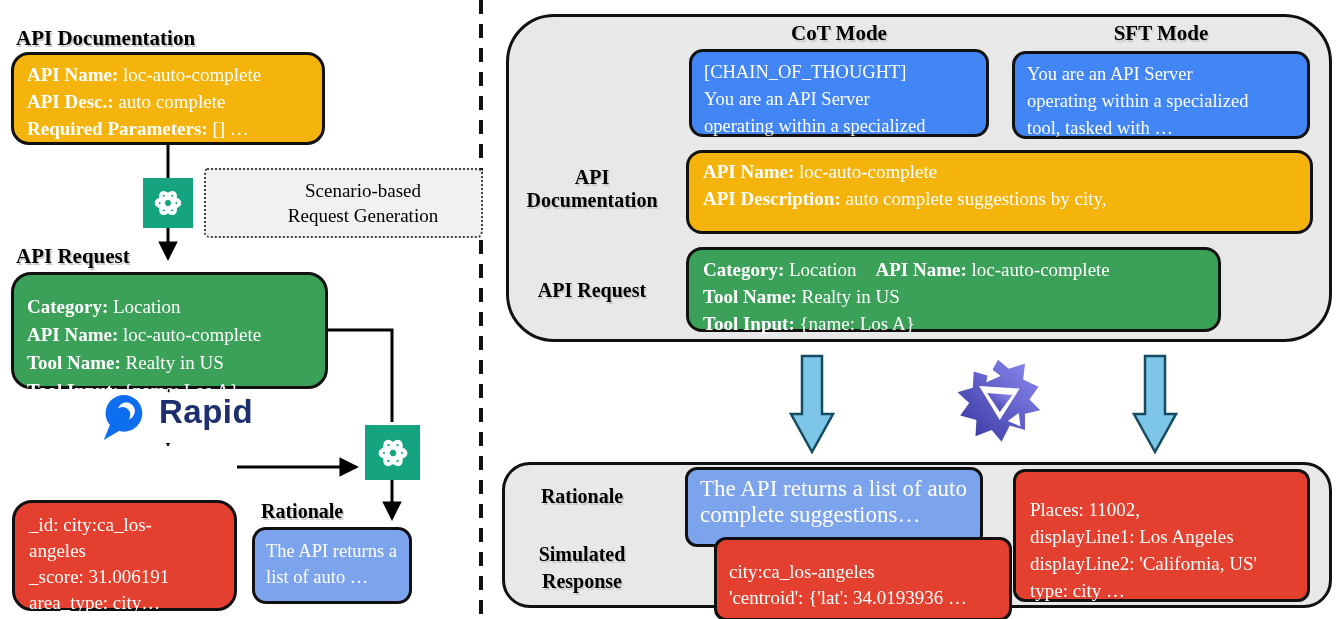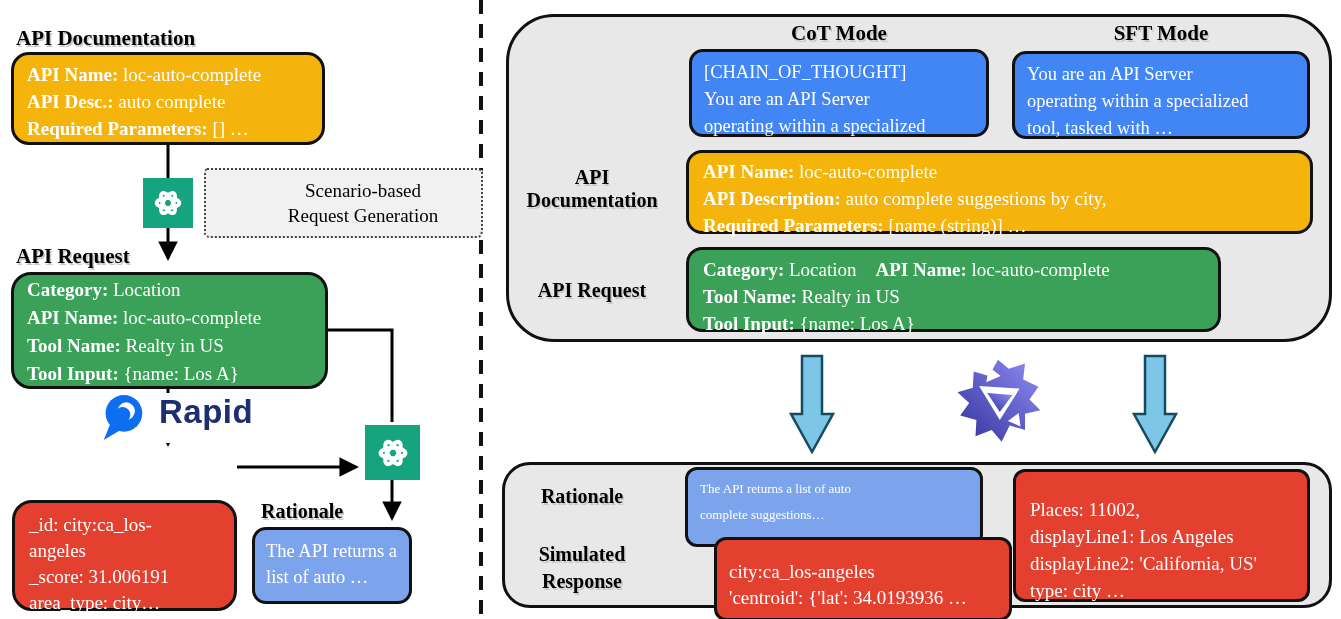--- a/index.html
+++ b/index.html
@@ -13,41 +13,41 @@
   .box{border:3px solid #111;color:#fff;box-sizing:border-box;}
   .bl{white-space:pre-wrap;}
   .b{font-weight:bold;}
   .yellow{background:#F4B40B;}
   .green{background:#3BA158;}
   .red{background:#E4402F;}
   .blue-strong{background:#4285F4;}
   .blue-light{background:#7CA4ED;}
   
   #l-doc-box{left:11px;top:52px;width:314px;height:93px;border-radius:18px;padding:6px 13px;font-size:19px;line-height:27px;}
-  #l-req-box{left:11px;top:272px;width:317px;height:117px;border-radius:20px;padding:1px 13px;font-size:19px;line-height:28px;}
+  #l-req-box{left:11px;top:272px;width:317px;height:117px;border-radius:20px;padding:18px 13px;font-size:19px;line-height:28px;}
   #l-resp-box{left:12px;top:452px;width:225px;height:111px;border-radius:20px;padding:9px 14px;font-size:19px;line-height:26px;}
   #l-rat-box{left:252px;top:527px;width:160px;height:77px;border-radius:14px;padding:8px 11px;font-size:18.5px;line-height:26px;}
   
   #scenario-box{left:204px;top:168px;width:236px;height:66px;background:#F1F1F1;
     border:2px dotted #444;border-radius:3px 8px 5px 7px/7px 4px 8px 4px;
     display:flex;flex-direction:column;align-items:center;justify-content:center;
     font-size:19px;line-height:25px;color:#000;text-align:center;padding-left:39px;}
   
   #divider{left:479px;top:0;width:4px;height:619px;
     background:repeating-linear-gradient(180deg,#111 0 14px,transparent 14px 24px);}
   
   .gray-container{background:#E8E8E8;border:3px solid #111;box-sizing:border-box;}
   #rc-top{left:506px;top:14px;width:826px;height:328px;border-radius:48px;}
   #rc-bottom{left:502px;top:462px;width:830px;height:146px;border-radius:28px;}
   
   #r-cot-box{left:689px;top:49px;width:300px;height:88px;border-radius:14px;padding:7px 12px;font-size:18.5px;line-height:27px;}
   #r-sft-box{left:1012px;top:51px;width:298px;height:88px;border-radius:14px;padding:7px 12px;font-size:18.5px;line-height:27px;}
   #r-doc-box{left:686px;top:150px;width:627px;height:84px;border-radius:16px;padding:5px 14px;font-size:19px;line-height:27px;}
   #r-req-box{left:686px;top:247px;width:535px;height:85px;border-radius:16px;padding:6px 14px;font-size:19px;line-height:27px;}
-  #r-rat-box{left:685px;top:467px;width:298px;height:80px;border-radius:12px;padding:6px 12px;font-size:13px;line-height:26px;}
+  #r-rat-box{left:685px;top:467px;width:298px;height:80px;border-radius:12px;padding:6px 12px;font-size:23px;line-height:26px;}
   #r-sim-box{left:714px;top:537px;width:298px;height:84px;border-radius:12px;padding:19px 12px;font-size:19px;line-height:26px;}
   #r-sftresp-box{left:1013px;top:469px;width:297px;height:133px;border-radius:12px;padding:24px 14px;font-size:19px;line-height:27px;}
   
   .gpt{background:#16A37F;display:flex;align-items:center;justify-content:center;}
   #rapid-logo{left:101px;top:393px;width:150px;height:50px;background:#fff;display:flex;gap:14px;}
   #rapid-word{font-family:"Liberation Sans","DejaVu Sans",sans-serif;font-weight:bold;font-size:33px;color:#1D2F6F;letter-spacing:0.5px;}
   svg{display:block;}
 </style>
 </head>
 <body>
@@ -159,21 +159,20 @@
   </div>
 
   <div class="abs lbl" style="left:506px;top:166px;width:172px;font-size:20px;line-height:23px;">
     <div>API</div>
     <div>Documentation</div>
   </div>
 
   <div class="abs box yellow" id="r-doc-box">
     <div class="bl"><span class="b">API Name:</span><span> loc-auto-complete</span></div>
     <div class="bl"><span class="b">API Description:</span><span> auto complete suggestions by city,</span></div>
-    <div class="bl"><span class="b">Required Parameters:</span><span> [name (string)] …</span></div>
   </div>
 
   <div class="abs lbl" style="left:506px;top:279px;width:172px;font-size:20px;">API Request</div>
 
   <div class="abs box green" id="r-req-box">
     <div class="bl"><span class="b">Category:</span><span> Location    </span><span class="b">API Name:</span><span> loc-auto-complete</span></div>
     <div class="bl"><span class="b">Tool Name:</span><span> Realty in US</span></div>
     <div class="bl"><span class="b">Tool Input:</span><span> {name: Los A}</span></div>
   </div>
 

